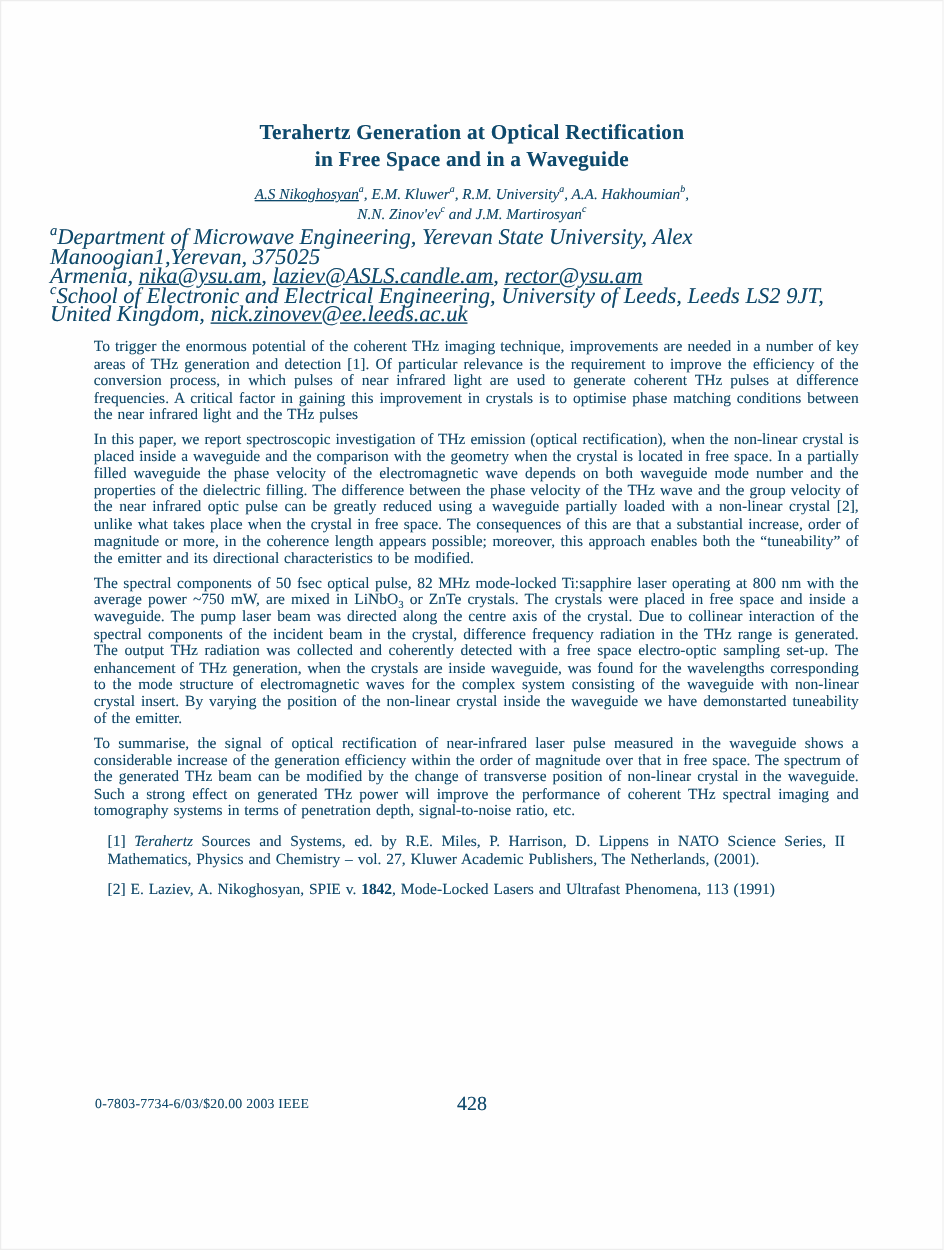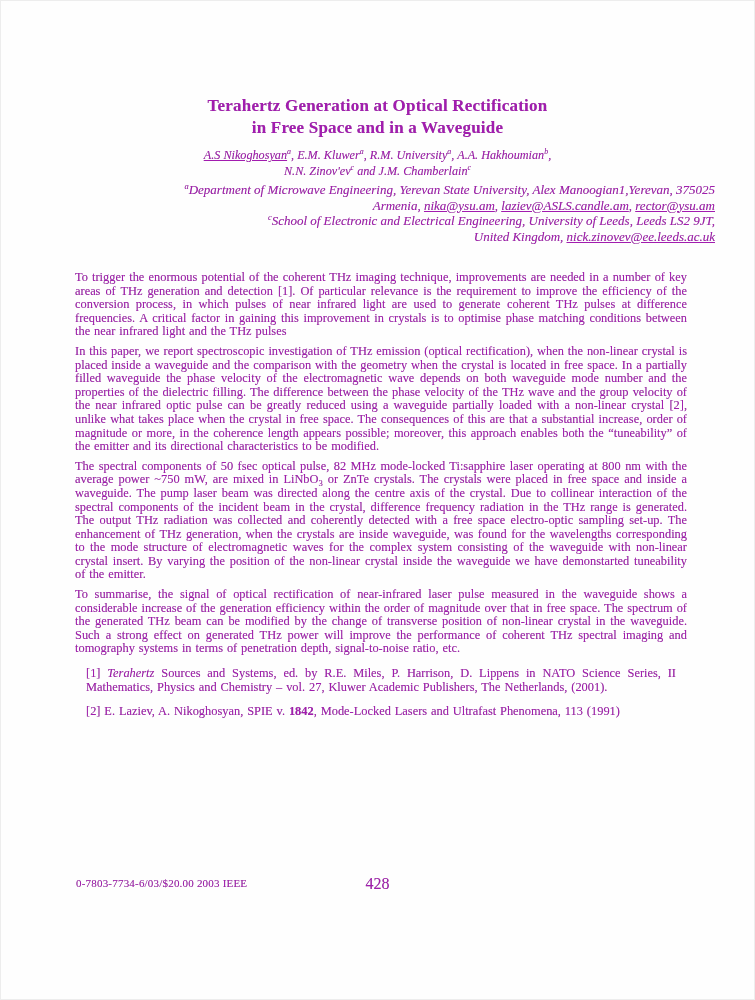--- a/index.html
+++ b/index.html
@@ -6,21 +6,21 @@
     margin: 0;
     padding: 0;
     background: #ffffff;
   }
   .page {
     position: relative;
     width: 755px;
     height: 1000px;
     background: #fefefe;
     font-family: "Liberation Serif", "DejaVu Serif", serif;
-    color: #a21caf;
+    color: #0c4a6e;
     overflow: hidden;
     box-shadow: inset 0 0 0 1px #ededed;
   }
   .title-block {
     position: absolute;
     top: 95px;
     left: 0;
     right: 0;
     text-align: center;
     font-weight: bold;
@@ -36,23 +36,23 @@
     text-align: center;
     font-style: italic;
     font-size: 12.2px;
     line-height: 16px;
   }
   .affiliations-block {
     position: absolute;
     top: 182px;
     left: 40px;
     right: 40px;
-    text-align: right;
+    text-align: left;
     font-style: italic;
-    font-size: 13px;
+    font-size: 18px;
     line-height: 15.5px;
   }
   .affiliation { margin: 0; }
   .body-block {
     position: absolute;
     top: 271px;
     left: 75px;
     width: 612px;
     font-size: 12.4px;
     line-height: 13.6px;
@@ -100,21 +100,21 @@
 
 <div class="page">
 
   <div class="title-block">
     <div>Terahertz Generation at Optical Rectification</div>
     <div>in Free Space and in a Waveguide</div>
   </div>
 
   <div class="authors-block">
     <div><span class="u">A.S Nikoghosyan</span><sup>a</sup><span>, E.M. Kluwer</span><sup>a</sup><span>, R.M. University</span><sup>a</sup><span>, A.A. Hakhoumian</span><sup>b</sup><span>,</span></div>
-    <div><span>N.N. Zinov'ev</span><sup>c</sup><span> and J.M. Chamberlain</span><sup>c</sup></div>
+    <div><span>N.N. Zinov'ev</span><sup>c</sup><span> and J.M. Martirosyan</span><sup>c</sup></div>
   </div>
 
   <div class="affiliations-block">
     <div class="affiliation"><sup>a</sup><span>Department of Microwave Engineering, Yerevan State University, Alex Manoogian1,Yerevan, 375025</span><br><span>Armenia,  </span><span class="u">nika@ysu.am</span><span>,  </span><span class="u">laziev@ASLS.candle.am</span><span>,  </span><span class="u">rector@ysu.am</span></div>
     <div class="affiliation"><sup>c</sup><span>School of Electronic and Electrical Engineering, University of Leeds, Leeds LS2 9JT,</span><br><span>United Kingdom, </span><span class="u">nick.zinovev@ee.leeds.ac.uk</span></div>
   </div>
 
   <div class="body-block">
     <p>To trigger the enormous potential of the coherent THz imaging technique, improvements are needed in a number of key areas of THz generation and detection [1]. Of particular relevance is the requirement to improve the efficiency of the conversion process, in which pulses of near infrared light are used to generate coherent THz pulses at difference frequencies. A critical factor in gaining this improvement in crystals is to optimise phase matching conditions between the near infrared light and the THz pulses</p>
     <p>In this paper, we report spectroscopic investigation of  THz emission (optical rectification), when the non-linear crystal is placed inside a waveguide and the comparison with the geometry when the crystal is located in free space. In a partially filled waveguide the phase velocity of the electromagnetic wave depends on both waveguide mode number and the properties of the dielectric filling. The difference between the phase velocity of the THz wave and the group velocity of the near infrared optic pulse can be greatly reduced using a waveguide partially loaded with a non-linear crystal [2], unlike what takes place when the crystal in free space. The consequences of this are that a substantial increase, order of magnitude or more, in the coherence length appears possible; moreover, this approach enables both the “tuneability” of the emitter and its directional characteristics to be modified.</p>

